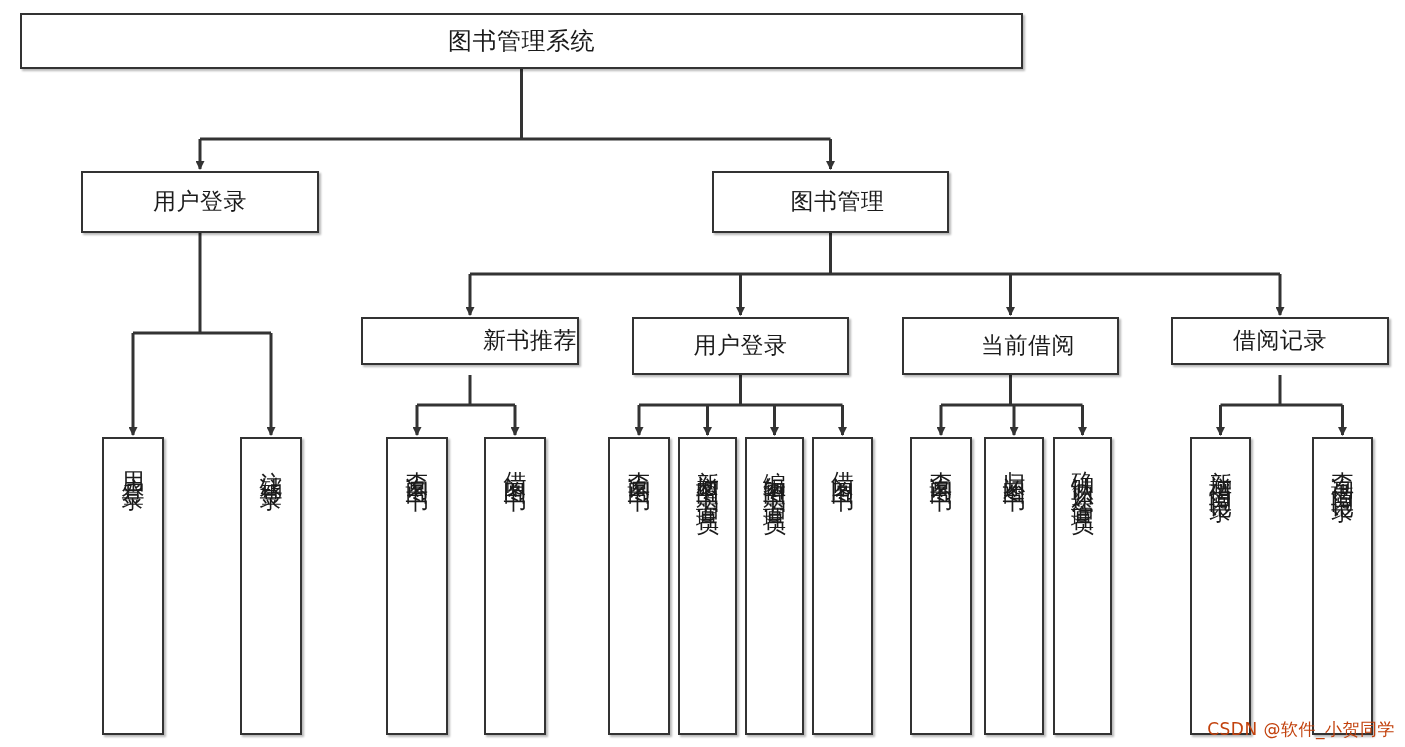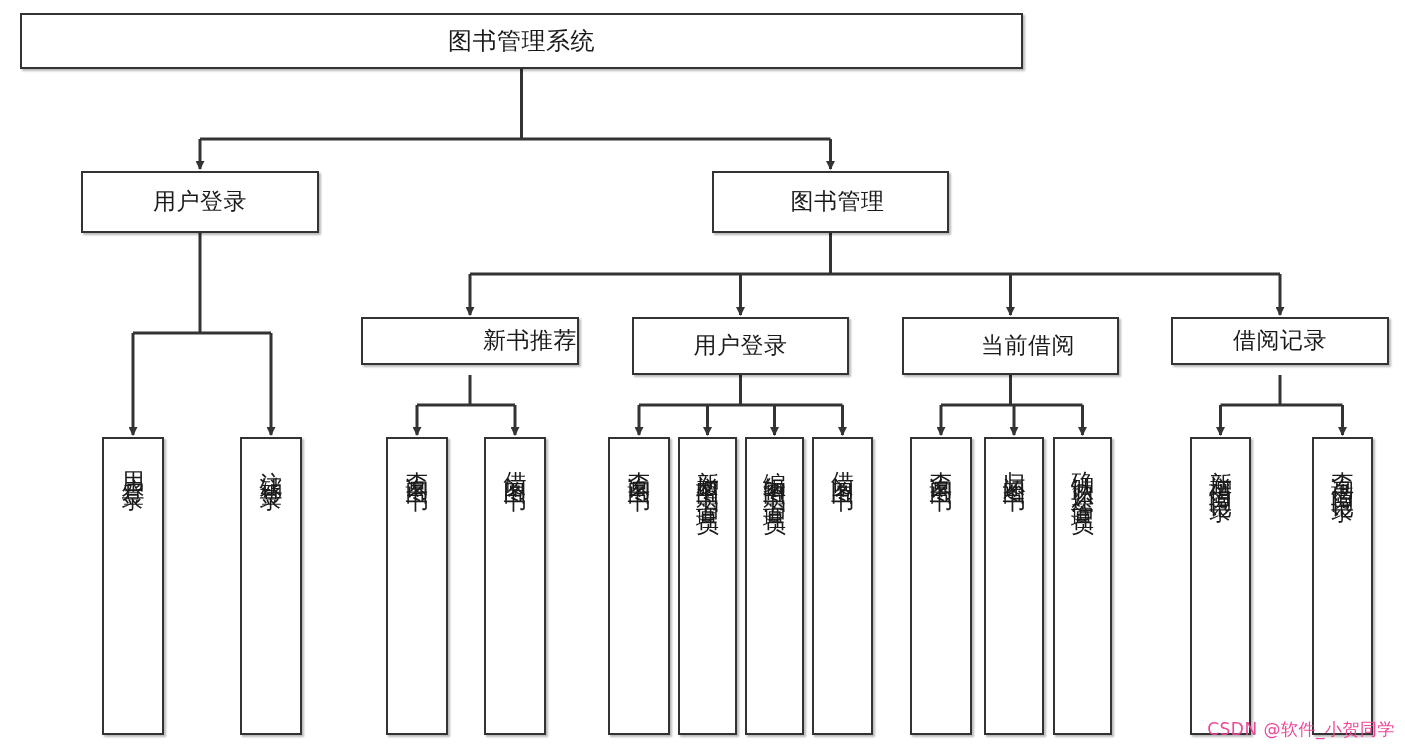--- a/index.html
+++ b/index.html
@@ -59,21 +59,21 @@
     line-height: 1;
   }
   .node.root .node-label {
     font-size: 24px;
   }
   #watermark {
     position: absolute;
     right: 10px;
     bottom: 6px;
     font-size: 17px;
-    color: #ec4899;
+    color: #c2410c;
     white-space: nowrap;
     z-index: 5;
     letter-spacing: 0.5px;
   }
 </style>
 </head>
 <body>
 
 <div id="diagram-root">
 

